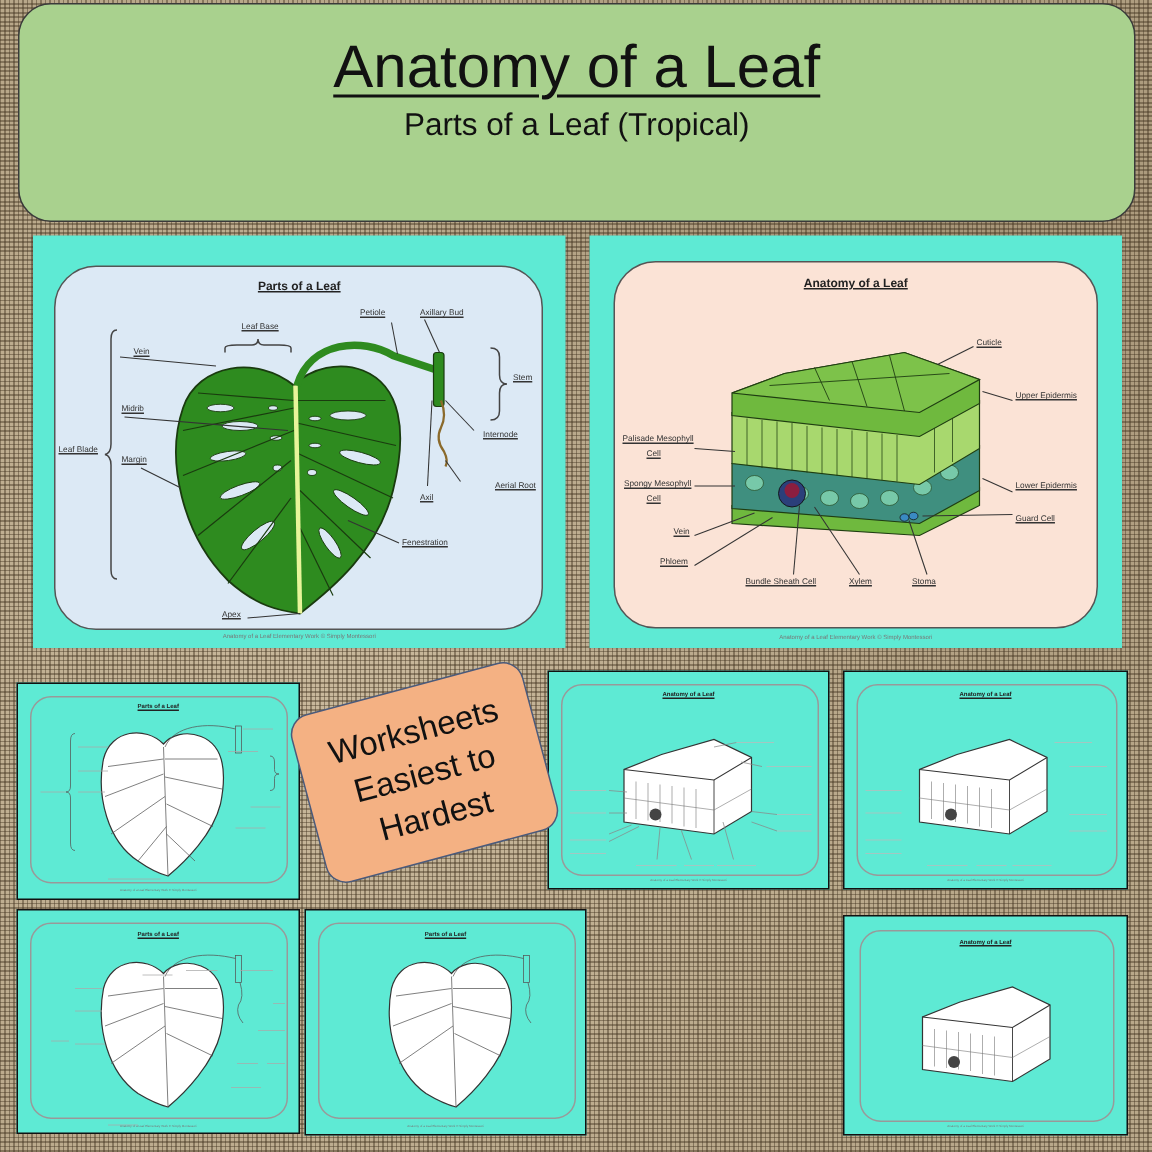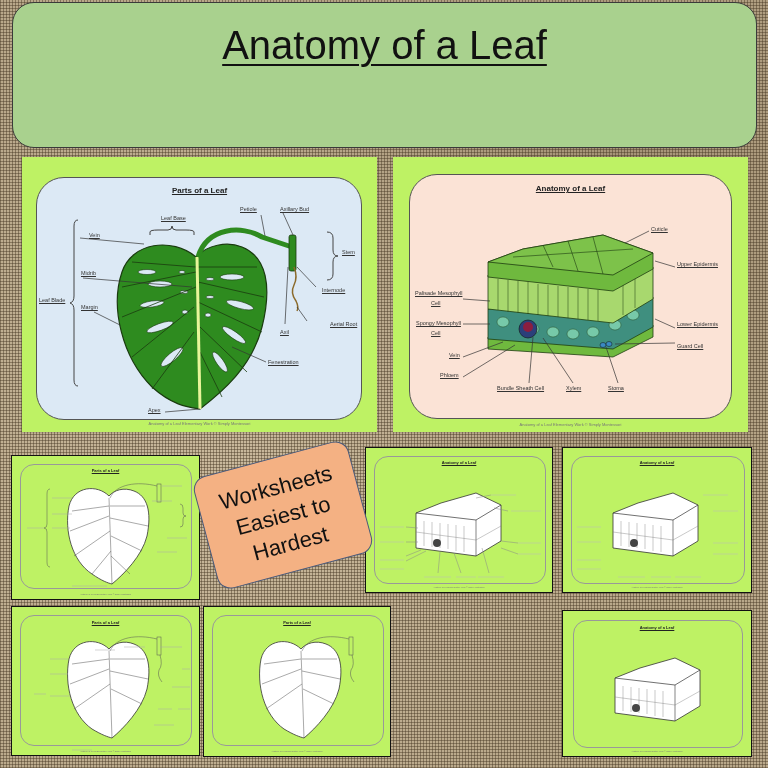--- a/index.html
+++ b/index.html
@@ -18,21 +18,21 @@
     position: absolute; left: 12px; top: 2px; width: 745px; height: 146px;
     background: #a9d18e; border: 1.5px solid #3a3a3a; border-radius: 22px;
     text-align: center; color: #111;
   }
   .banner .title {
     font-size: 40px; text-decoration: underline; text-decoration-thickness: 2px;
     text-underline-offset: 5px; margin-top: 18px; line-height: 48px;
   }
   .banner .sub { font-size: 21px; line-height: 30px; }
   .sheet {
-    position: absolute; background: #bef264;
+    position: absolute; background: #5eead4;
   }
   .sheet.big { box-shadow: 0 0 2px rgba(0,0,0,0.3); }
   .sheet.thumb { border: 1.5px solid #111; }
   .frame {
     position: absolute; border: 1.5px solid #555; border-radius: 28px;
   }
   .thumb .frame { border: 1px solid #999; border-radius: 14px; }
   .sheet-title {
     position: absolute; left: 0; right: 0; text-align: center;
     font-weight: bold; text-decoration: underline; color: #222;
@@ -52,20 +52,21 @@
     transform: rotate(-15deg);
     display: flex; flex-direction: column; justify-content: center; align-items: center;
     color: #111; font-size: 22px; line-height: 29px;
   }
 </style>
 </head>
 <body>
 
 <div class="banner">
   <div class="title">Anatomy of a Leaf</div>
+  <div class="sub">Parts of a Leaf (Tropical)</div>
 </div>
 
 <div class="sheet big" style="left:22px;top:157px;width:355px;height:275px;">
   <div class="frame" style="left:14px;top:20px;width:326px;height:243px;background:#dce9f5;"></div>
   <div class="sheet-title" style="top:29px;font-size:8px;">Parts of a Leaf</div>
 
   <svg width="355" height="275" viewBox="0 0 355 275" style="left:0;top:0;">
 
     <path d="M56 63 q-4 0 -4 6 v70 q0 6 -4 7 q4 1 4 7 v70 q0 6 4 6" fill="none" stroke="#444" stroke-width="1"></path>
 

